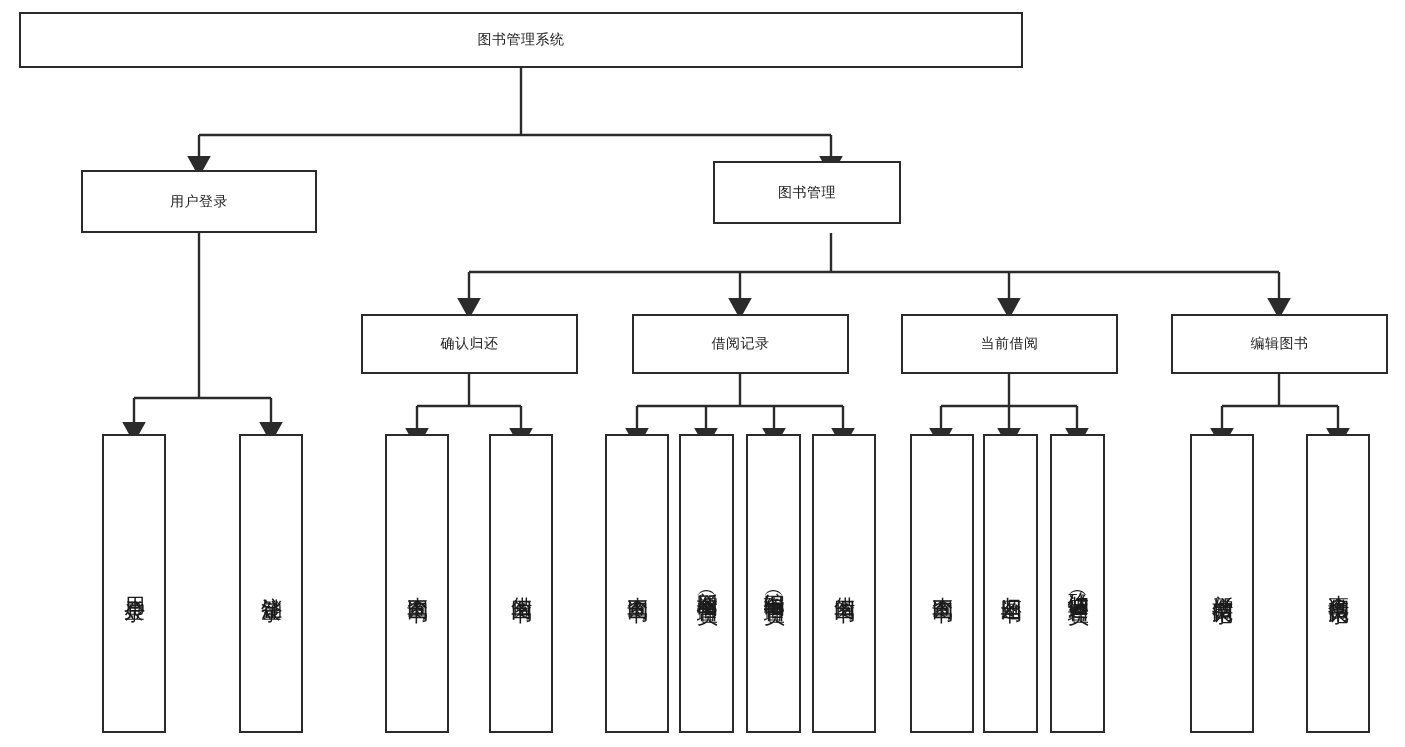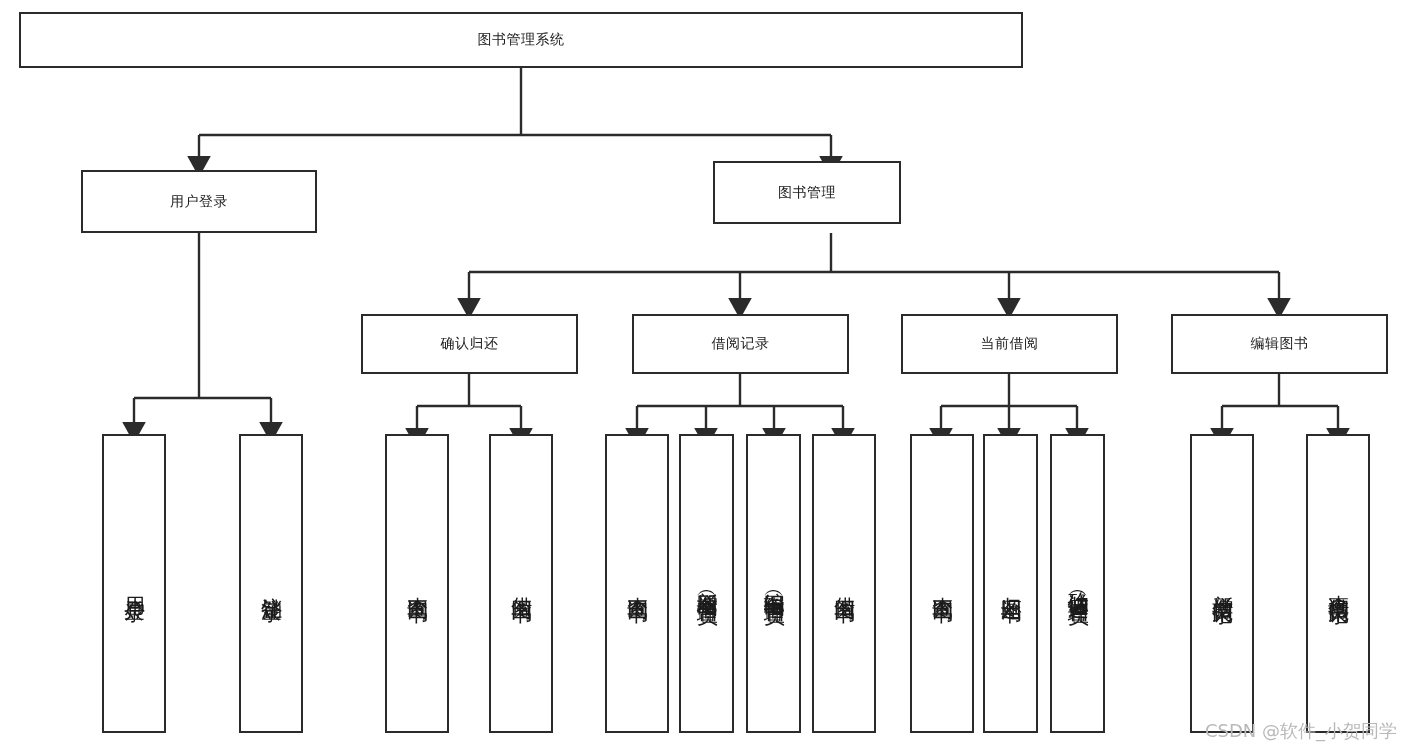--- a/index.html
+++ b/index.html
@@ -197,15 +197,14 @@
   </div>
 
   <div class="node v" style="left:1190px;top:434px;width:64px;height:299px;">
     <span class="lbl">新增借阅记录</span>
   </div>
 
   <div class="node v" style="left:1306px;top:434px;width:64px;height:299px;">
     <span class="lbl">查询借阅记录</span>
   </div>
 
-  <div id="watermark">CSDN @软件_小贺同学</div>
 
 </div>
 
 </body></html>

